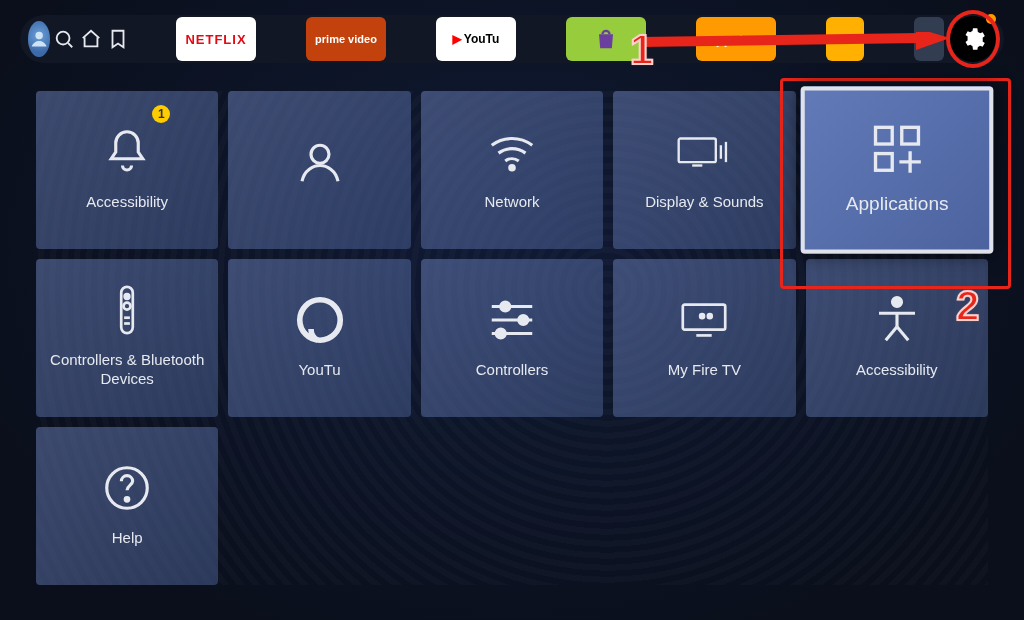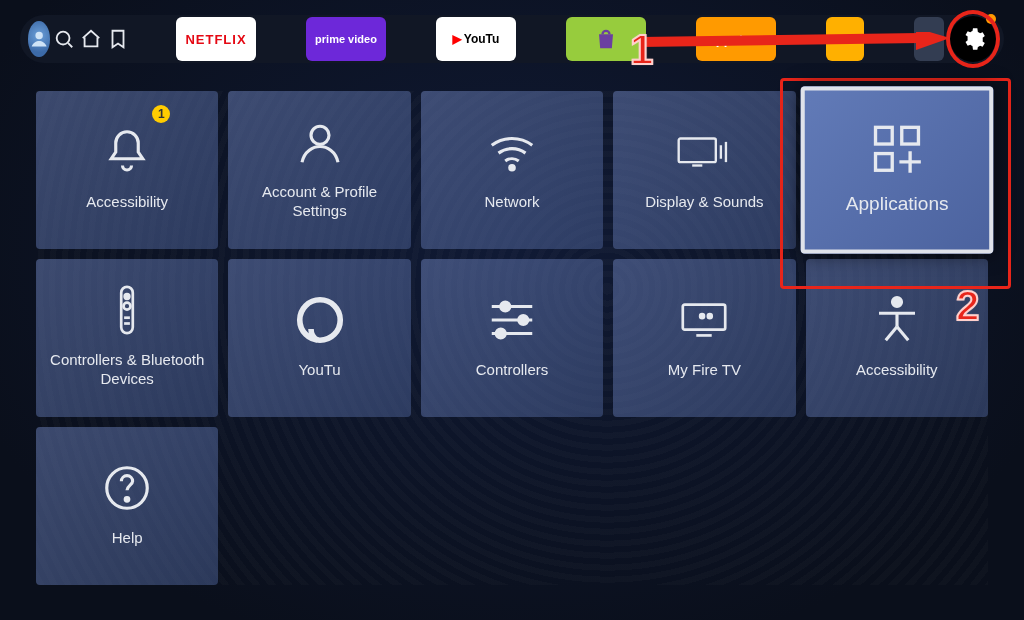--- a/index.html
+++ b/index.html
@@ -53,21 +53,21 @@
   .app-tile {
     width: 80px; height: 44px;
     border-radius: 6px;
     display:flex; align-items:center; justify-content:center;
     font-size: 14px; font-weight: 700;
     box-sizing:border-box;
     overflow:hidden;
     margin-left:44px;
   }
   .app-netflix { background:#fff; color:#e50914; letter-spacing:1px; font-size:13px; }
-  .app-prime   { background:#6d28d9; color:#fff; font-size:11px; font-weight:600; }
+  .app-prime   { background:#c2410c; color:#fff; font-size:11px; font-weight:600; }
   .app-youtube { background:#fff; color:#000; font-size:12px; }
   .app-youtube .yt-red { color:#ff0000; margin-right:2px; }
   .app-shop    { background:#97cc3d; }
   .app-appstore{ background:#ff9a00; color:#fff; font-size:13px; }
   .app-extra1  { background:#ffb000; width:38px; }
   .app-extra2  { background:#333d52; width:30px; }
 
   .gear-wrap {
     position: relative;
     width: 50px; height: 50px;
@@ -243,21 +243,20 @@
     <div class="tile-label">Accessibility</div>
   </div>
 
   <div class="tile">
     <div class="tile-icon">
         <svg viewBox="0 0 24 24">
           <circle cx="12" cy="9" r="4"></circle>
           <path d="M4 21c1-5 5-7 8-7s7 2 8 7"></path>
         </svg>
       </div>
-    <div class="tile-label">Account &amp; Profile Settings</div>
   </div>
 
   <div class="tile">
     <div class="tile-icon">
         <svg viewBox="0 0 24 24">
           <path d="M3 9a15 15 0 0 1 18 0"></path>
           <path d="M6 12.5a10 10 0 0 1 12 0"></path>
           <path d="M9 16a5 5 0 0 1 6 0"></path>
           <circle cx="12" cy="19" r="1" fill="#e6e9ef"></circle>
         </svg>

